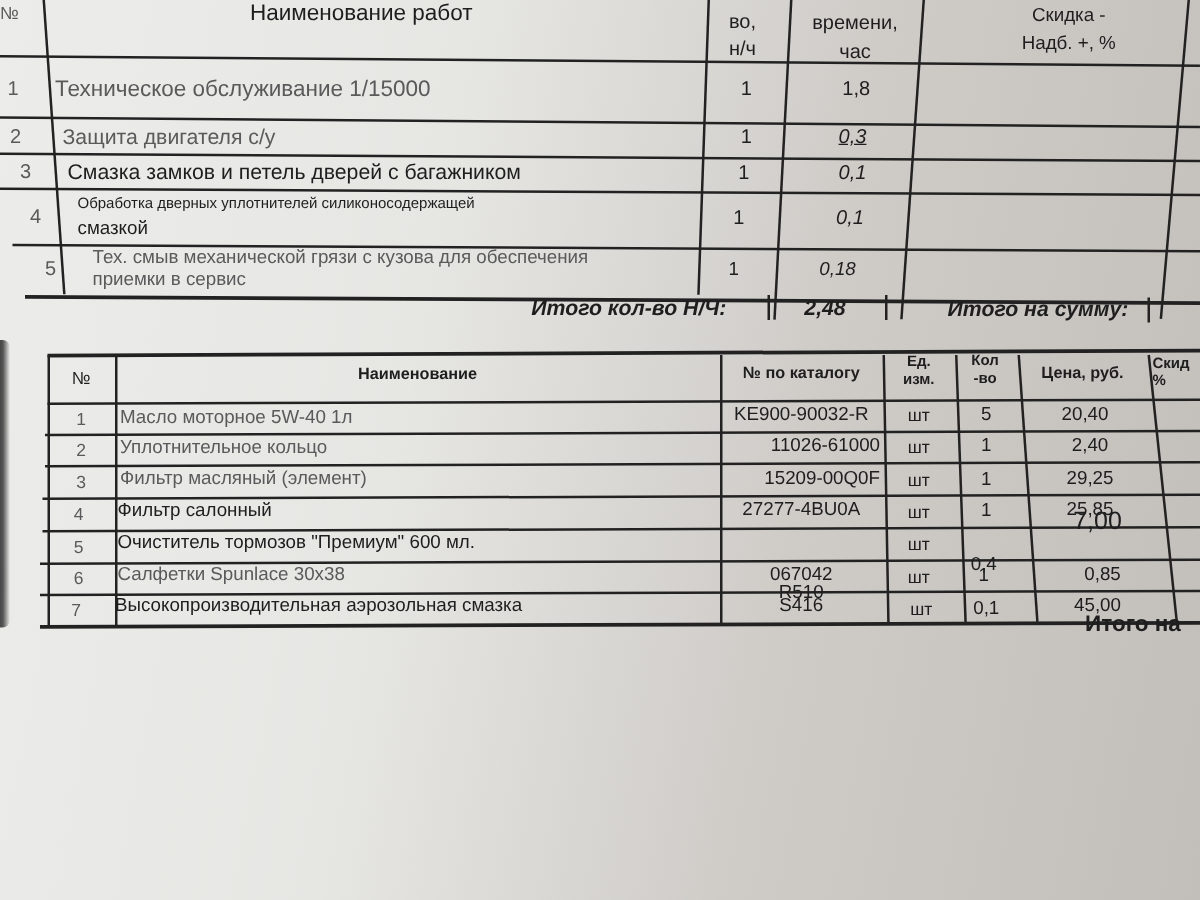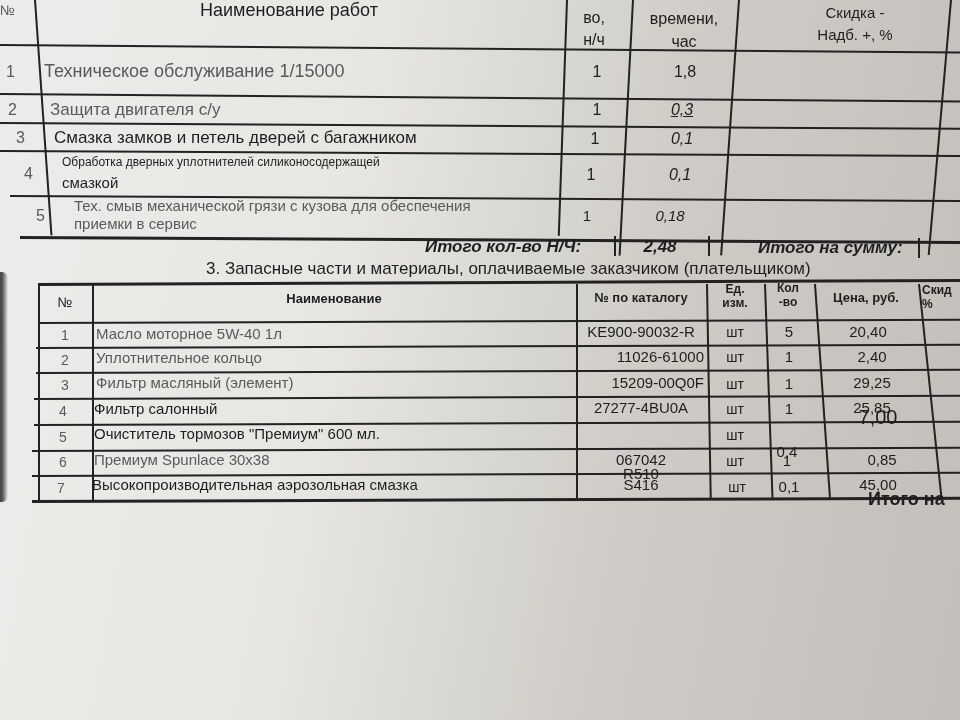--- a/index.html
+++ b/index.html
@@ -80,21 +80,20 @@
 
     <span class="t bold ital" style="left:425px;top:237px;font-size:17px;">Итого кол-во Н/Ч:</span>
     <div class="abs" style="left:614px;top:236px;width:92px;height:20px;border-left:2px solid #222;border-right:2px solid #222;"></div>
     <span class="t bold ital c" style="left:620px;top:237px;width:80px;font-size:17px;">2,48</span>
     <span class="t bold ital" style="left:758px;top:238px;font-size:17px;">Итого на сумму:</span>
     <div class="vline" style="left:918px;top:238px;height:20px;"></div>
   </div>
 
   <div class="shadow-edge"></div>
 
-  <span class="t" style="left:206px;top:259px;font-size:17px;">3. Запасные части и материалы, оплачиваемые заказчиком (плательщиком)</span>
 
   <div>
 
     <div class="hline" style="left:38px;top:283px;width:922px;border-top-width:3px;transform:rotate(-0.25deg);transform-origin:left;"></div>
     <div class="hline" style="left:38px;top:322px;width:922px;transform:rotate(-0.2deg);transform-origin:left;"></div>
     <div class="hline" style="left:36px;top:347px;width:924px;transform:rotate(-0.2deg);transform-origin:left;"></div>
     <div class="hline" style="left:36px;top:372px;width:924px;transform:rotate(-0.2deg);transform-origin:left;"></div>
     <div class="hline" style="left:34px;top:398px;width:926px;transform:rotate(-0.2deg);transform-origin:left;"></div>
     <div class="hline" style="left:34px;top:424px;width:926px;transform:rotate(-0.2deg);transform-origin:left;"></div>
     <div class="hline" style="left:32px;top:450px;width:928px;transform:rotate(-0.2deg);transform-origin:left;"></div>
@@ -149,21 +148,21 @@
     <span class="t c" style="left:826px;top:399px;width:92px;font-size:15px;">25,85</span>
 
     <span class="t c lite" style="left:38px;top:429px;width:50px;font-size:14px;">5</span>
     <span class="t" style="left:94px;top:425px;font-size:15px;">Очиститель тормозов "Премиум" 600 мл.</span>
     <span class="t c" style="left:578px;top:425px;width:126px;font-size:15px;margin-top:40px;">R510</span>
     <span class="t c" style="left:708px;top:427px;width:54px;font-size:14px;">шт</span>
     <span class="t c" style="left:764px;top:426px;width:46px;font-size:15px;margin-top:17px;">0,4</span>
     <span class="t c" style="left:832px;top:406px;width:92px;font-size:20px;">7,00</span>
 
     <span class="t c lite" style="left:38px;top:454px;width:50px;font-size:14px;">6</span>
-    <span class="t lite" style="left:94px;top:451px;font-size:15px;">Премиум Spunlace 30x38</span>
+    <span class="t lite" style="left:94px;top:451px;font-size:15px;">Салфетки Spunlace 30x38</span>
     <span class="t c" style="left:578px;top:451px;width:126px;font-size:15px;">067042</span>
     <span class="t c" style="left:708px;top:453px;width:54px;font-size:14px;">шт</span>
     <span class="t c" style="left:764px;top:452px;width:46px;font-size:15px;">1</span>
     <span class="t c" style="left:836px;top:451px;width:92px;font-size:15px;">0,85</span>
 
     <span class="t c lite" style="left:36px;top:480px;width:50px;font-size:14px;">7</span>
     <span class="t" style="left:92px;top:476px;font-size:15px;">Высокопроизводительная аэрозольная смазка</span>
     <span class="t c" style="left:578px;top:476px;width:126px;font-size:15px;">S416</span>
     <span class="t c" style="left:710px;top:479px;width:54px;font-size:14px;">шт</span>
     <span class="t c" style="left:766px;top:478px;width:46px;font-size:15px;">0,1</span>

